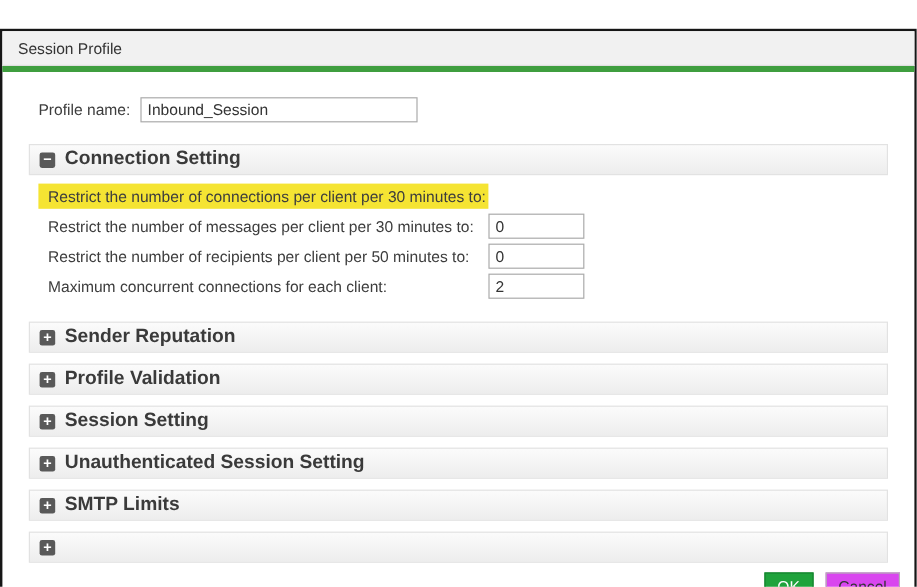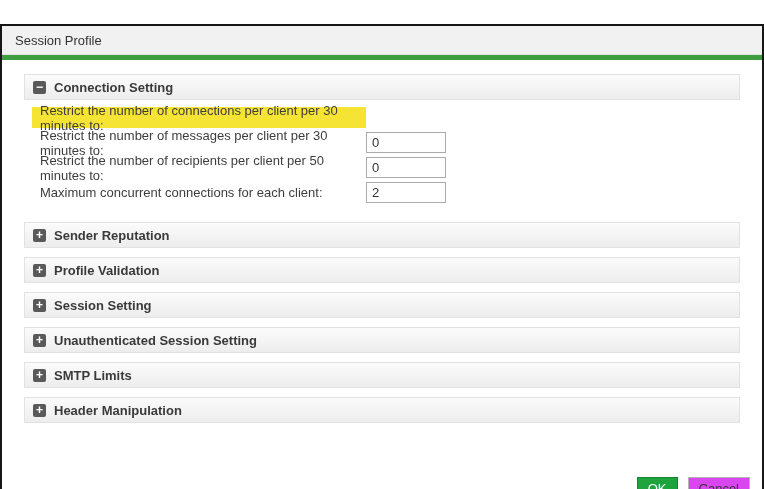--- a/index.html
+++ b/index.html
@@ -66,31 +66,31 @@
     background: #595959;
     border-radius: 2px;
     color: #ffffff;
     font-size: 12px; font-weight: bold;
     line-height: 12px;
     display: inline-flex; align-items: center; justify-content: center;
     margin-right: 8px;
     flex: 0 0 13px;
   }
   .section-label {
-    font-size: 13px; font-weight: 600; color: #3a3a3a; text-align: center;
+    font-size: 16px; font-weight: 600; color: #3a3a3a; text-align: center;
   }
   .section-body { padding: 5px 0 8px 0; }
   .setting-row {
     display: flex; align-items: center;
     height: 25px;
     padding-left: 8px;
   }
   .setting-label {
     font-size: 13px; color: #3d3d3d;
-    width: 334px;
+    width: 375px;
     height: 21px;
     display: flex; align-items: center;
     padding-left: 8px;
   }
   .setting-label.highlighted {
     background: #f5e433;
   }
   .footer {
     position: absolute;
     right: 12px; bottom: 11px;
@@ -119,20 +119,24 @@
 
 <div class="dialog">
 
   <div class="titlebar">
     <span>Session Profile</span>
   </div>
   <div class="accent-bar"></div>
 
   <div class="dialog-body">
 
+    <div class="profile-row">
+      <label>Profile name:</label>
+      <input type="text" class="text-input profile-input" value="Inbound_Session" style="">
+    </div>
 
     <div class="section">
       <div class="section-header">
         <span class="toggle-icon">−</span>
         <span class="section-label">Connection Setting</span>
       </div>
       <div class="section-body">
 
         <div class="setting-row">
           <span class="setting-label highlighted">Restrict the number of connections per client per 30 minutes to:</span>
@@ -187,21 +191,20 @@
     <div class="section">
       <div class="section-header">
         <span class="toggle-icon">+</span>
         <span class="section-label">SMTP Limits</span>
       </div>
     </div>
 
     <div class="section">
       <div class="section-header">
         <span class="toggle-icon">+</span>
-        <span class="section-label">Header Manipulation</span>
       </div>
     </div>
 
   </div>
 
   <div class="footer">
     <button class="btn btn-ok">OK</button>
     <button class="btn btn-cancel">Cancel</button>
   </div>
 

